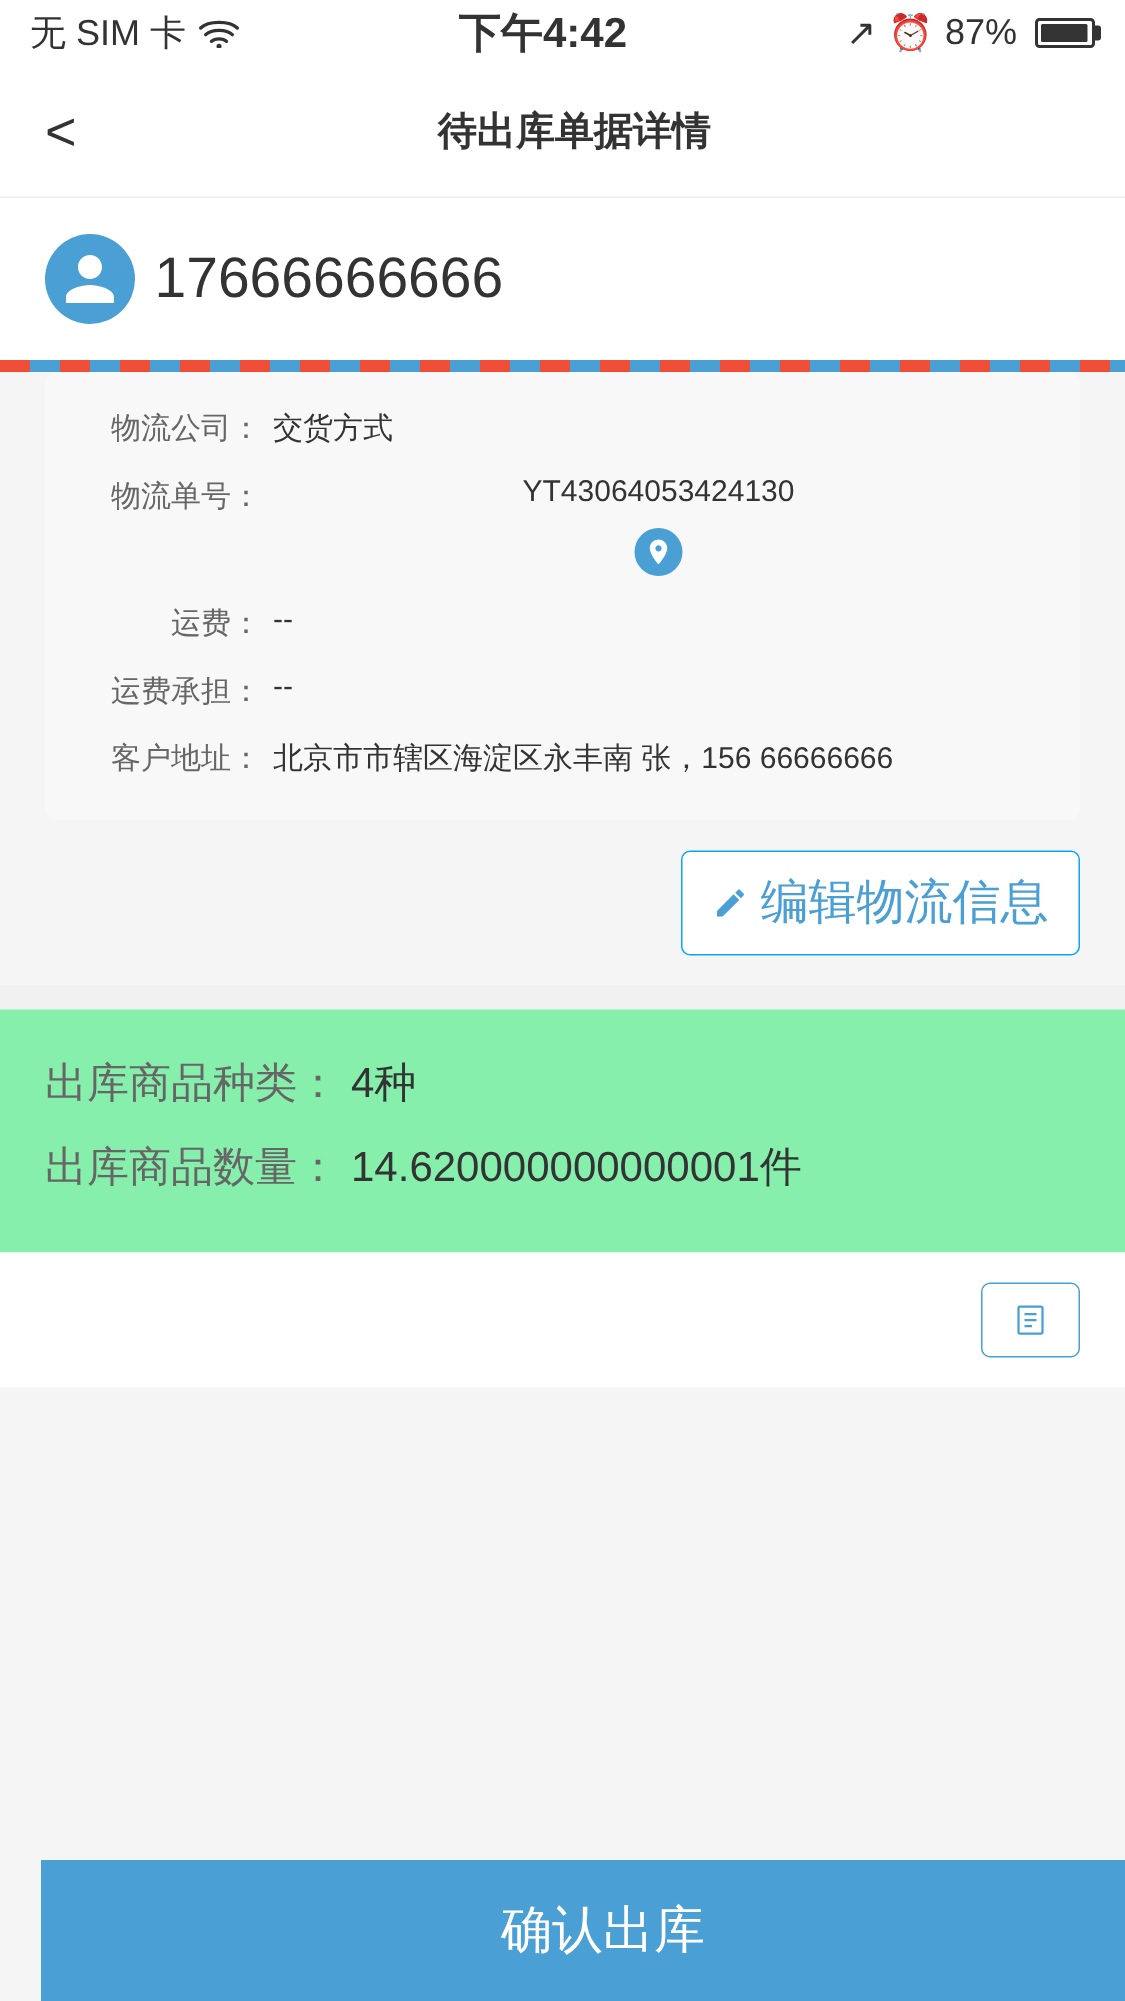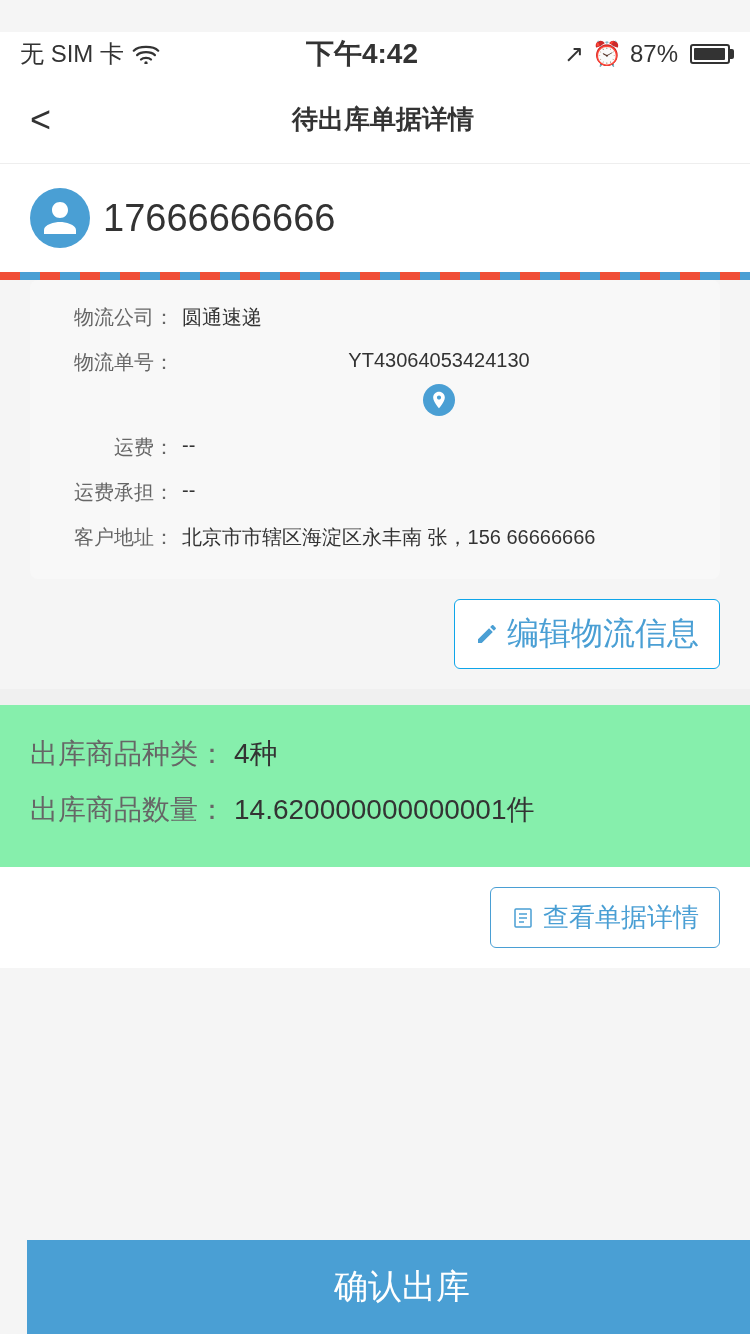--- a/index.html
+++ b/index.html
@@ -18,21 +18,20 @@
     .status-bar {
       width: 750px;
       height: 44px;
       background: #fff;
       display: flex;
       align-items: center;
       justify-content: space-between;
       padding: 0 20px;
       font-size: 24px;
       color: #333;
-      margin-top: 32px;
     }
     .status-left {
       display: flex;
       align-items: center;
       gap: 8px;
     }
     .status-center {
       font-size: 28px;
       font-weight: 700;
     }
@@ -345,21 +344,21 @@
     </div>
     <span class="user-phone">17666666666</span>
   </div>
 
   <div class="dashed-divider"></div>
 
 
   <div class="logistics-card">
     <div class="logistics-row">
       <span class="logistics-label">物流公司：</span>
-      <span class="logistics-value">圆通速递</span>
+      <span class="logistics-value">交货方式</span>
     </div>
     <div class="logistics-row">
       <span class="logistics-label">物流单号：</span>
       <span class="logistics-value with-icon">
         <span>YT43064053424130</span>
         <div class="location-icon">
           <svg viewBox="0 0 24 24">
             <path d="M12 2C8.13 2 5 5.13 5 9c0 5.25 7 13 7 13s7-7.75 7-13c0-3.87-3.13-7-7-7zm0 9.5c-1.38 0-2.5-1.12-2.5-2.5s1.12-2.5 2.5-2.5 2.5 1.12 2.5 2.5-1.12 2.5-2.5 2.5z"></path>
           </svg>
         </div>
@@ -402,21 +401,20 @@
   </div>
 
   <div class="detail-btn-container">
     <button class="detail-btn">
       <svg viewBox="0 0 24 24" width="24" height="24">
         <rect x="4" y="3" width="16" height="18" rx="1" stroke="#4a9fd4" stroke-width="1.5" fill="none"></rect>
         <line x1="8" y1="8" x2="16" y2="8" stroke="#4a9fd4" stroke-width="1.5"></line>
         <line x1="8" y1="12" x2="16" y2="12" stroke="#4a9fd4" stroke-width="1.5"></line>
         <line x1="8" y1="16" x2="13" y2="16" stroke="#4a9fd4" stroke-width="1.5"></line>
       </svg>
-      <span>查看单据详情</span>
     </button>
   </div>
 
   <div class="bottom-spacer"></div>
 
 </div>
 
 <div class="confirm-btn-wrapper">
   <button class="confirm-btn">确认出库</button>
 </div>

